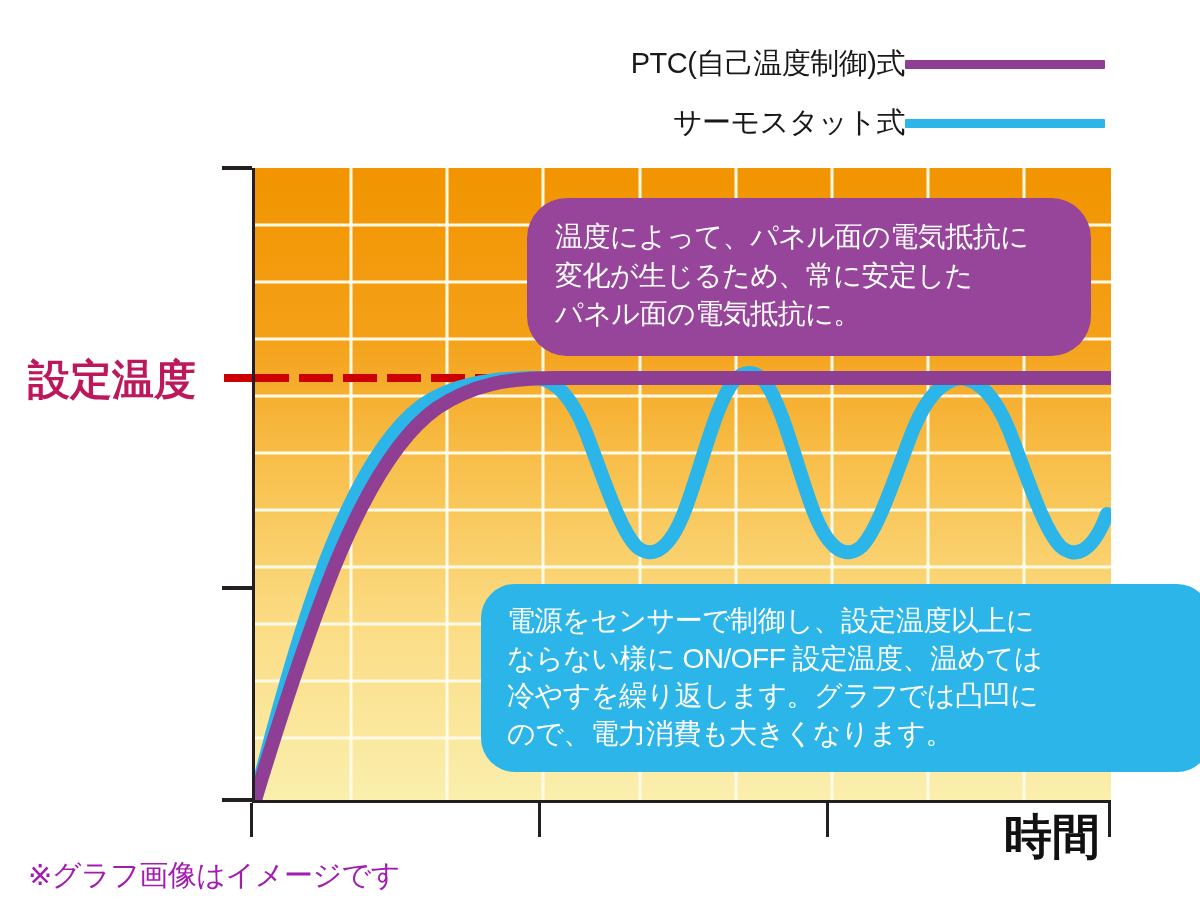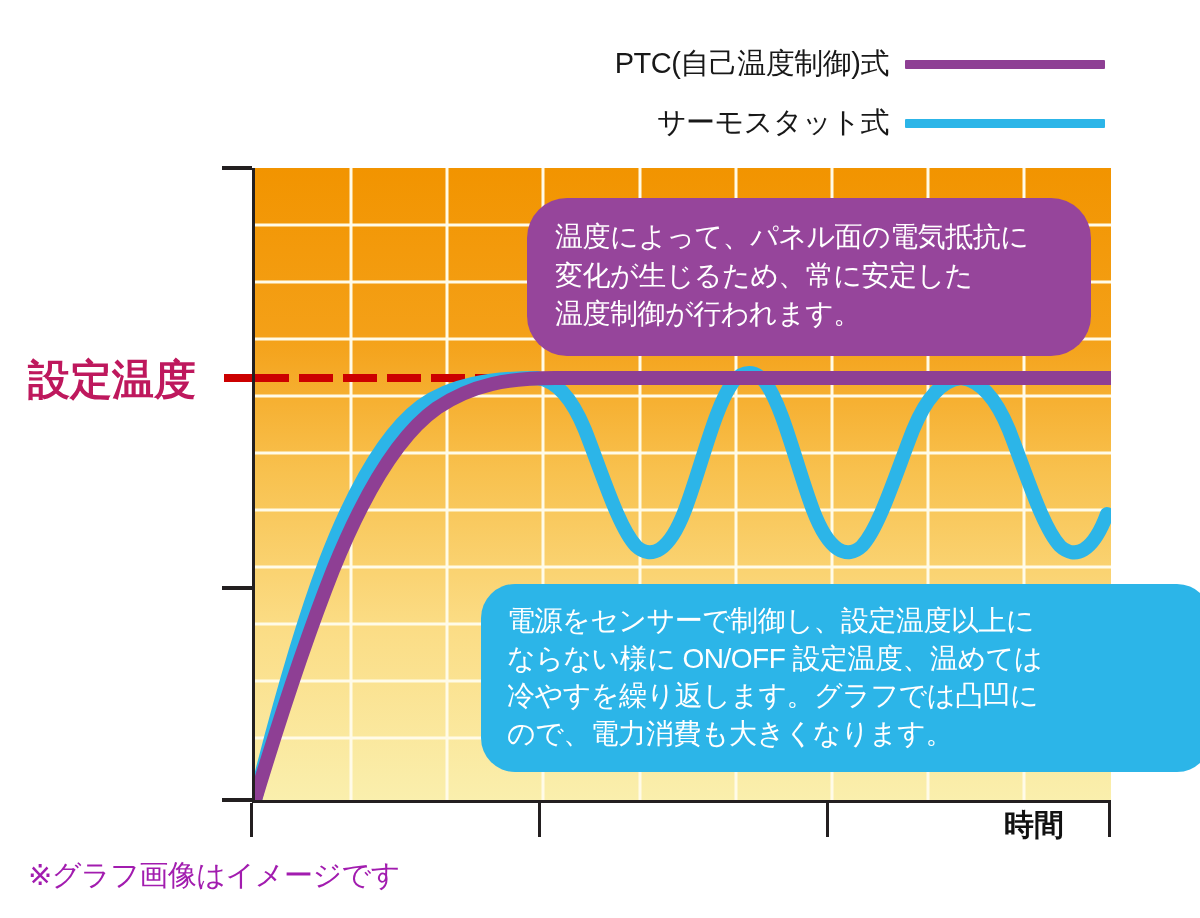--- a/index.html
+++ b/index.html
@@ -23,21 +23,20 @@
     top: 44px;
     width: 1105px;
     display: flex;
     flex-direction: column;
     align-items: flex-end;
     gap: 19px;
   }
   .legend-row {
     display: flex;
     align-items: center;
-    gap: 16px;
     justify-content: flex-end;
   }
   .legend-label {
     font-size: 29px;
     letter-spacing: -0.5px;
     color: #181818;
     white-space: nowrap;
   }
   .legend-swatch {
     width: 200px;
@@ -121,21 +120,21 @@
     line-height: 1.34;
     letter-spacing: -0.5px;
   }
   .callout p { margin: 0; }
 
   
   .axis-title-x {
     position: absolute;
     left: 1004px;
     top: 805px;
-    font-size: 30px;
+    font-size: 48px;
     font-weight: bold;
     color: #111111;
     letter-spacing: 0px;
   }
 
   
   .footnote {
     position: absolute;
     left: 28px;
     top: 856px;
@@ -219,21 +218,21 @@
     <path d="M 0,632
              C 20,566 48,478 78,402
              C 108,328 142,268 182,240
              C 218,216 254,210 300,210
              L 856,210" fill="none" stroke="#8e3f94" stroke-width="14" stroke-linecap="round" stroke-linejoin="round"></path>
   </svg>
 
   <div class="callout callout-ptc" style="left:272px; top:30px;">
     <p>温度によって、パネル面の電気抵抗に</p>
     <p>変化が生じるため、常に安定した</p>
-    <p>温度制御が行われます。</p>
+    <p>パネル面の電気抵抗に。</p>
   </div>
 
   <div class="callout callout-thermo" style="left:226px; top:416px;">
     <p>電源をセンサーで制御し、設定温度以上に</p>
     <p>ならない様に ON/OFF 設定温度、温めては</p>
     <p>冷やすを繰り返します。グラフでは凸凹に</p>
     <p>ので、電力消費も大きくなります。</p>
   </div>
 </div>
 

